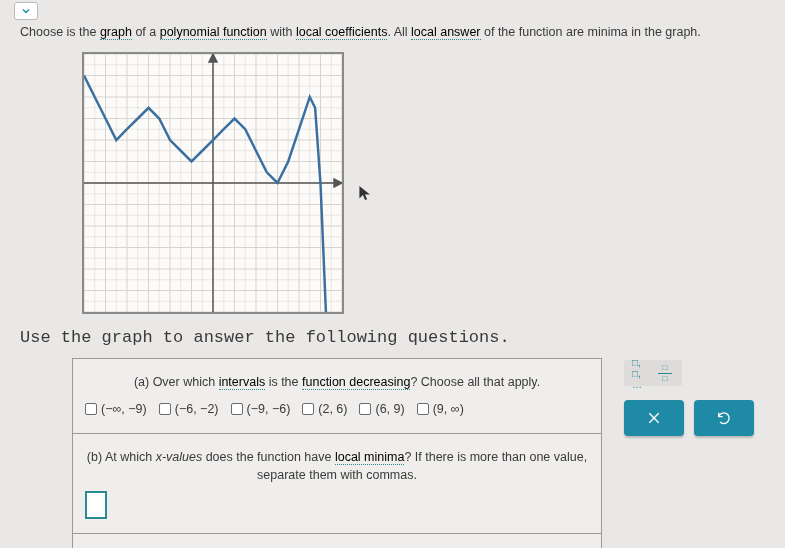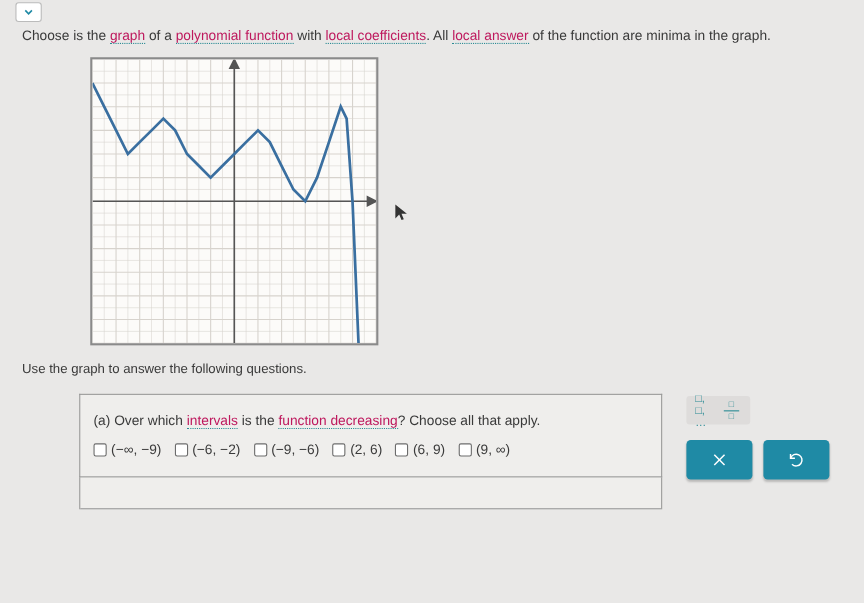--- a/index.html
+++ b/index.html
@@ -23,55 +23,57 @@
     display: flex; align-items: center; justify-content: center;
     color: #1f8aa5;
   }
   .chevron-box svg { width: 12px; height: 12px; }
   .intro {
     position: absolute;
     top: 24px; left: 20px; right: 15px;
     font-size: 12.5px;
     line-height: 1.4;
   }
-  .term { color: #be185d; border-bottom: 1px dotted #2a8a94; margin-top: 32px; }
+  .term { color: #000000; border-bottom: 1px dotted #2a8a94; margin-top: 32px; }
   .graph-box {
     position: absolute;
     top: 52px; left: 82px;
     width: 262px; height: 262px;
     background: #fcfbf9;
     border: 2px solid #8a8a8a;
     overflow: hidden;
   }
   .graph-box svg { width: 100%; height: 100%; display:block; }
   .cursor-icon {
     position: absolute;
     top: 184px; left: 358px;
     width: 14px; height: 18px;
     color: #333;
   }
   .use-graph {
     position: absolute;
     top: 328px; left: 20px;
-    font-size: 12px;
+    font-size: 17px;
+    font-family: Liberation Mono, monospace;
   }
   .question-table {
     position: absolute;
     top: 358px; left: 72px;
     width: 530px;
     border: 1px solid #9a9a9a;
     border-collapse: collapse;
     background: #efeeec;
   }
   .question-table td {
     border: 1px solid #9a9a9a;
     padding: 14px 12px 14px 12px;
     font-size: 12.5px;
     line-height: 1.5;
     vertical-align: top;
+    text-align: center;
   }
   .options-row {
     margin-top: 8px;
     display: flex;
     flex-wrap: wrap;
     gap: 10px 12px;
     align-items: center;
   }
   .opt {
     display: inline-flex;
@@ -242,20 +244,28 @@
               <span>(6, 9)</span>
             </span>
       <span class="opt">
               <span class="chk"></span>
               <span>(9, ∞)</span>
             </span>
     </div>
   </td>
       </tr>
   <tr>
+        <td>
+    <div>
+      <span>(b) At which </span><i>x-values</i><span> does the function have </span><span class="term">local minima</span><span>? If there is more than one value, separate them with commas.</span>
+    </div>
+    <div class="input-box"></div>
+  </td>
+      </tr>
+  <tr>
         <td class="c-cut">
     
   </td>
       </tr>
 </tbody>
   </table>
 
 <div class="side-panel">
   <div class="tool-row">
     <div class="tool-slot">□, □, …</div>

